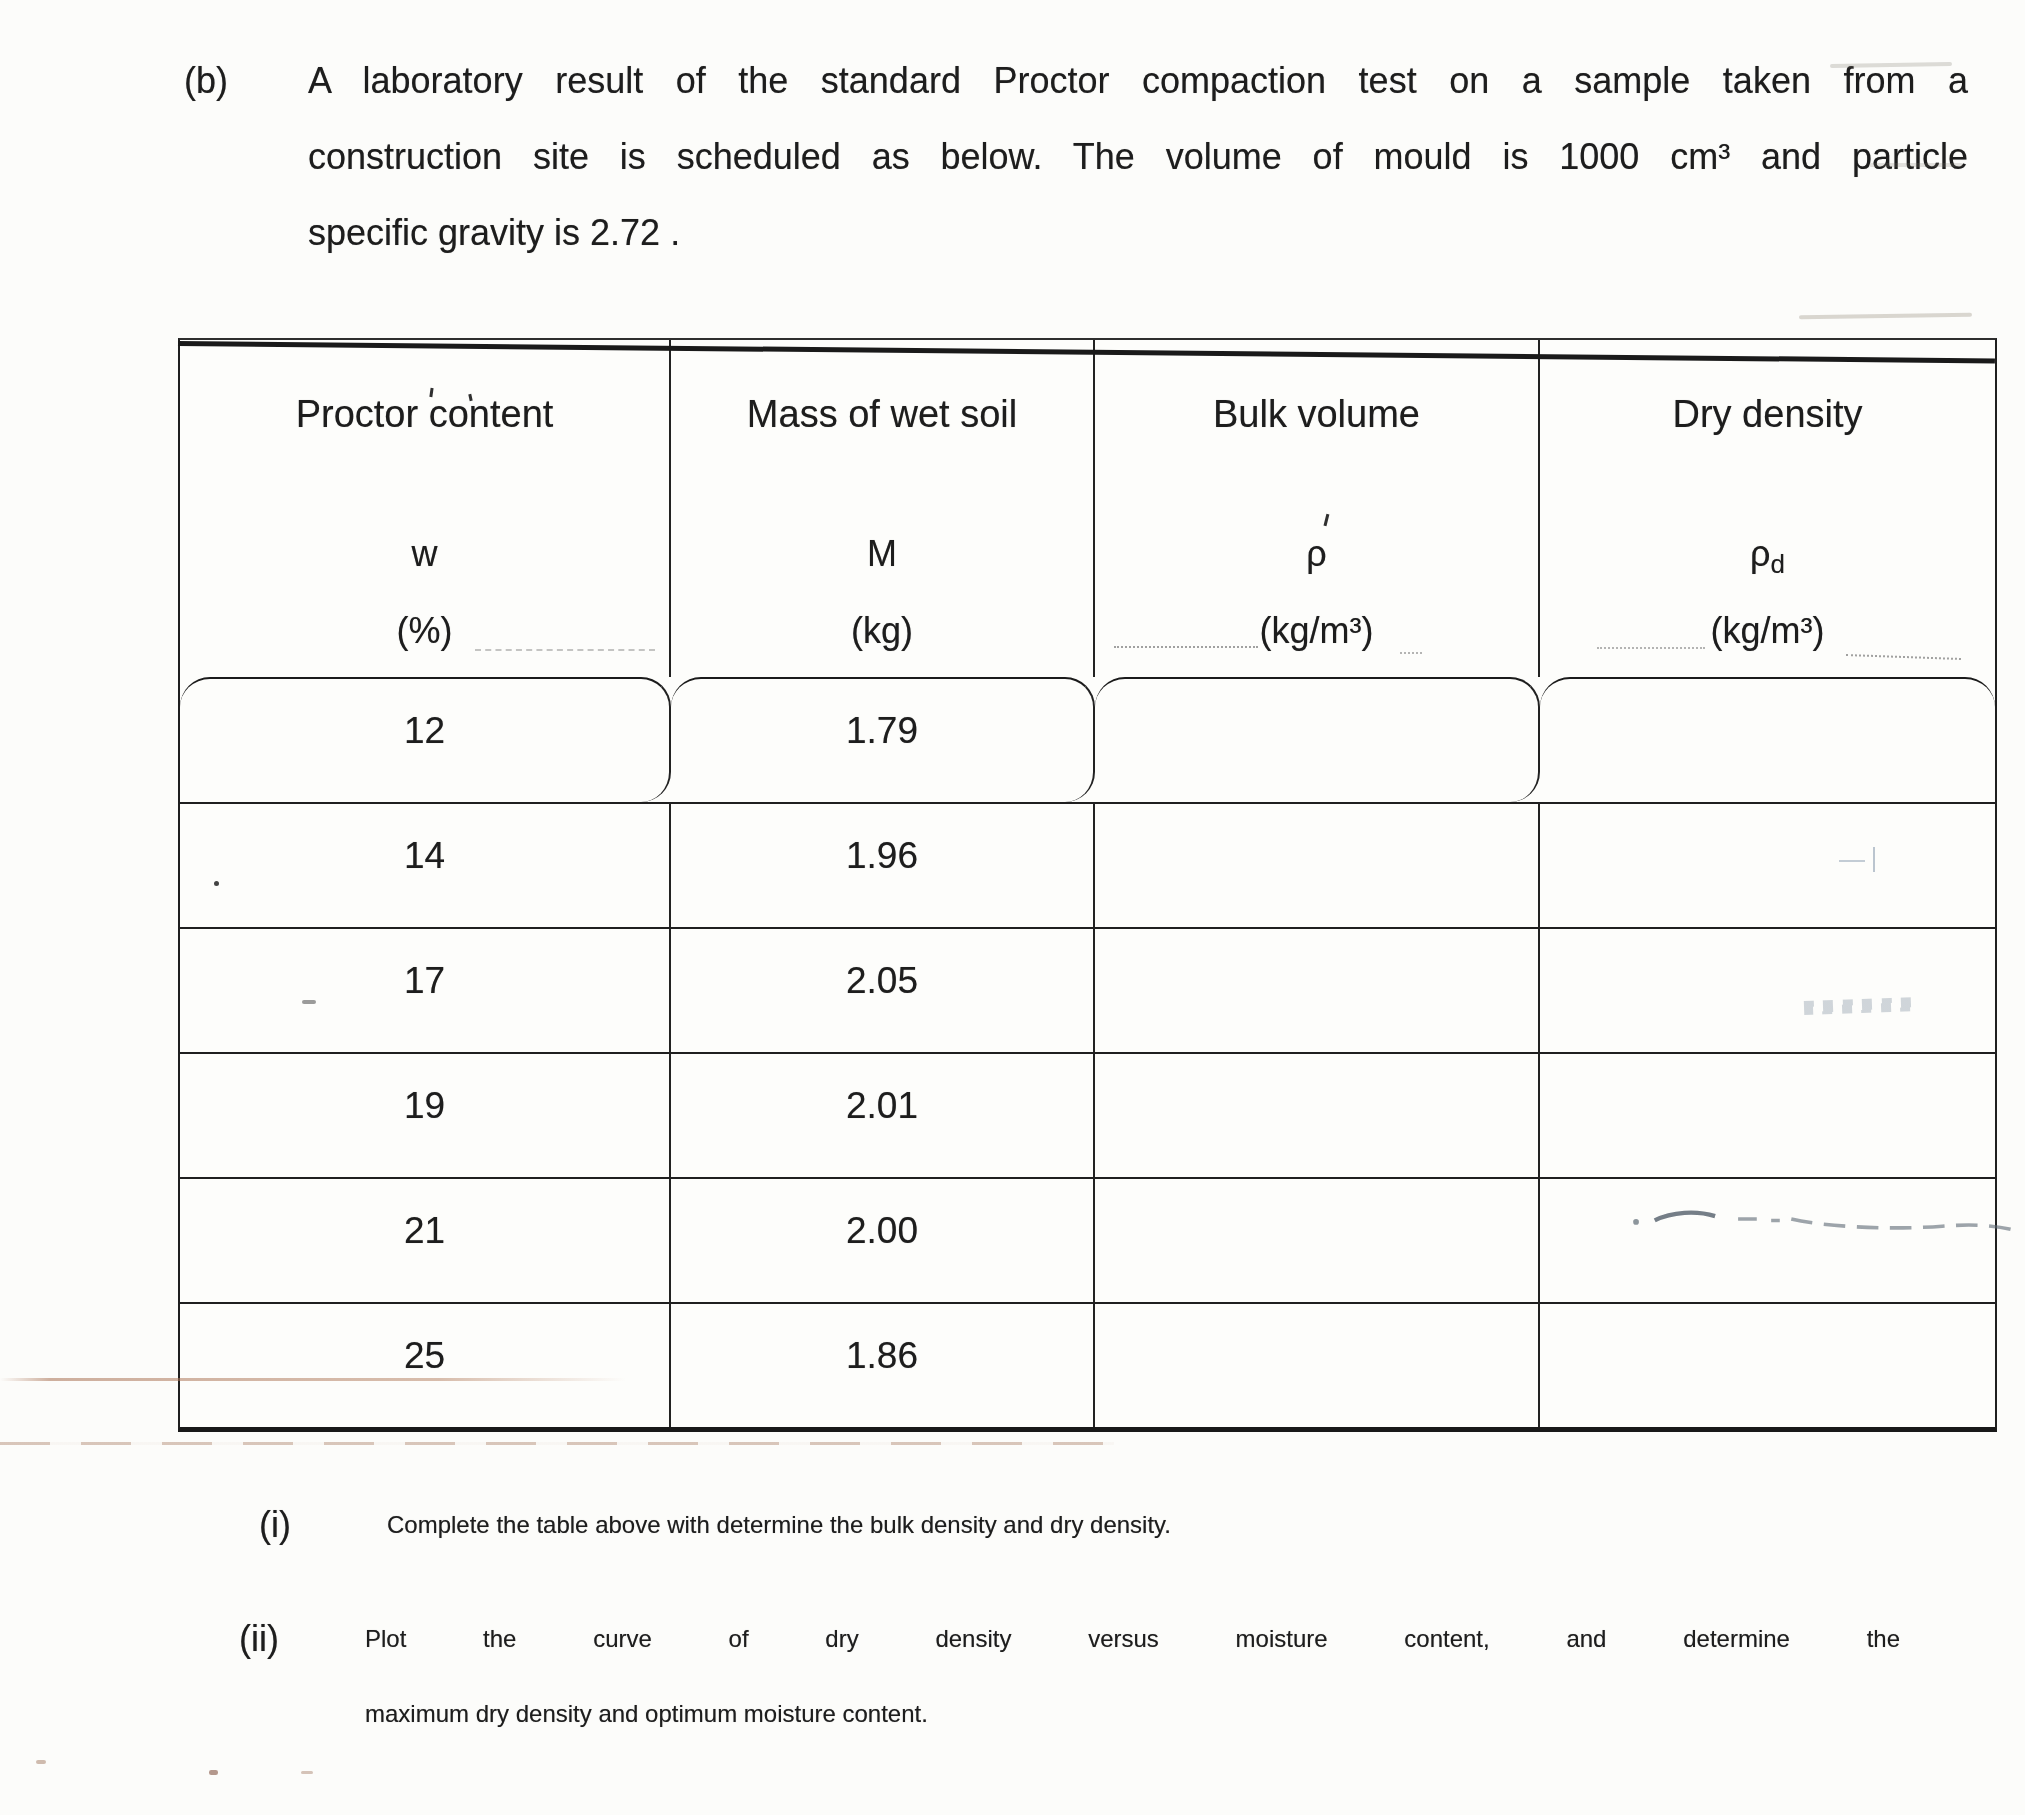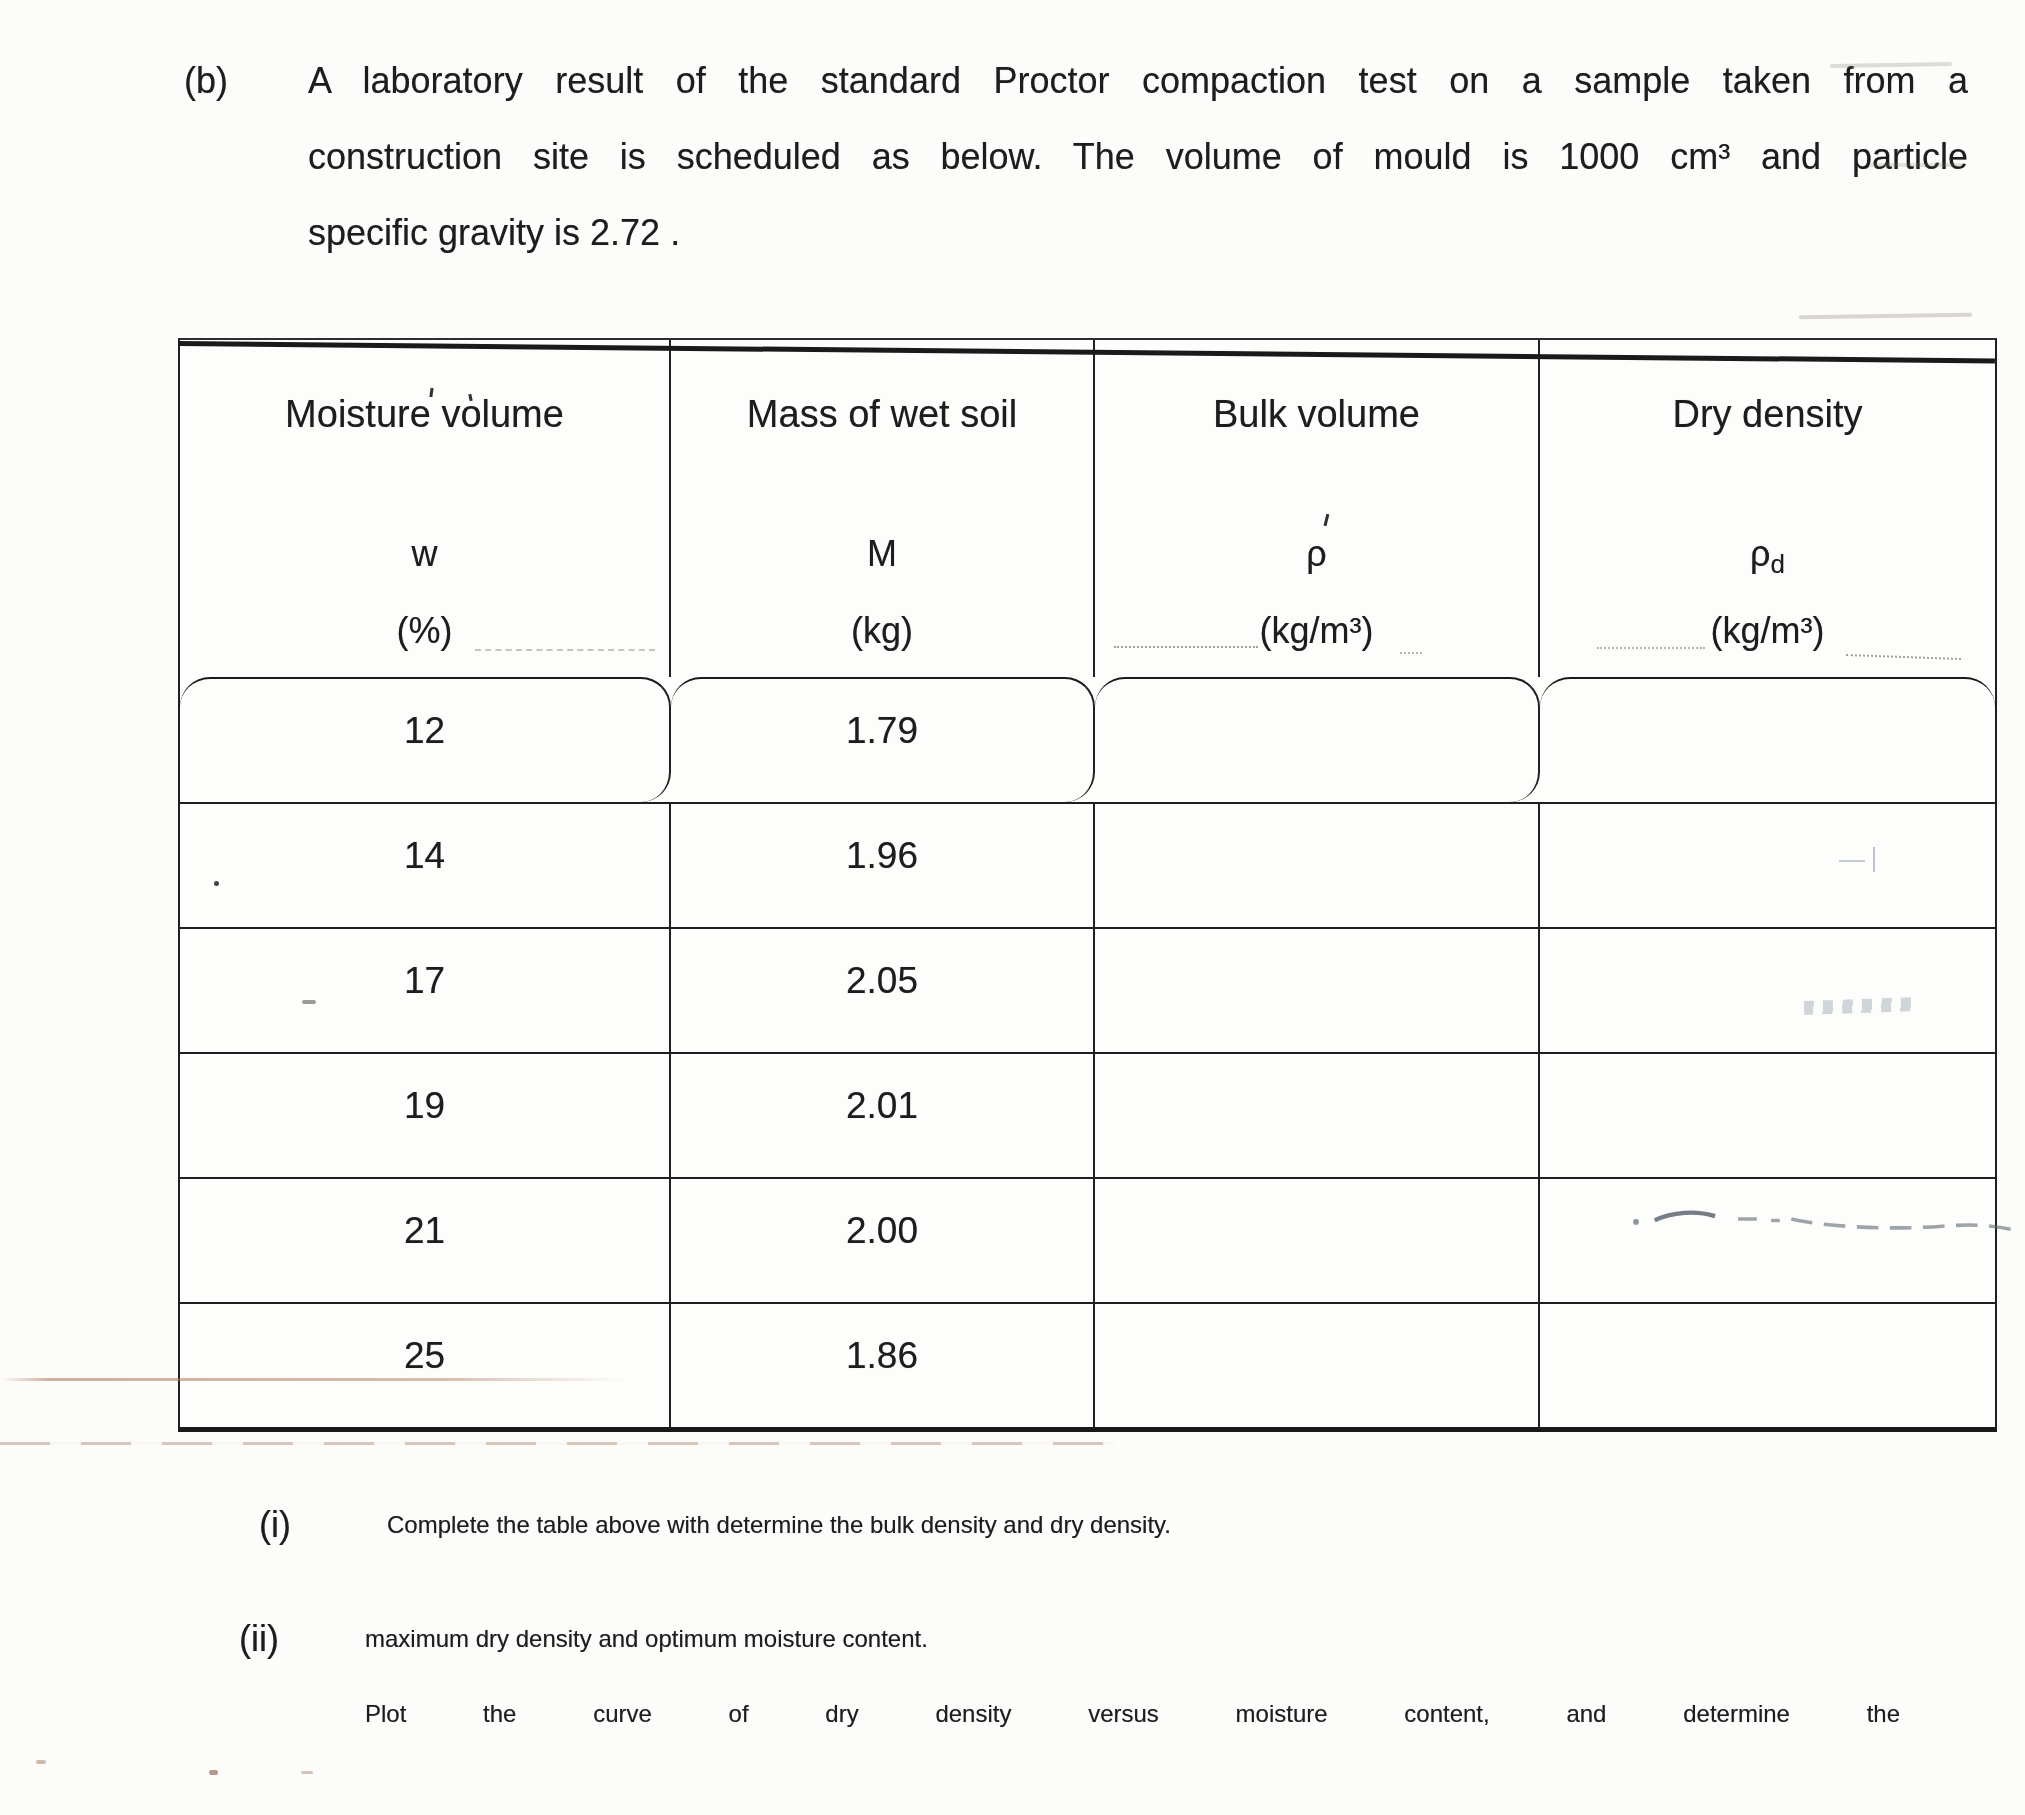--- a/index.html
+++ b/index.html
@@ -68,21 +68,21 @@
   <div class="q-label ink">(b)</div>
   <div class="q-text">
     <div class="q-line just ink">A laboratory result of the standard Proctor compaction test on a sample taken from a</div>
     <div class="q-line just ink">construction site is scheduled as below. The volume of mould is 1000 cm³ and particle</div>
     <div class="q-line ink">specific gravity is 2.72 .</div>
   </div>
 
   <div class="ptable">
 
     <div class="hcell">
-      <div class="ttl ink">Moisture volume</div>
+      <div class="ttl ink">Proctor content</div>
       <div class="sym ink">w</div>
       <div class="unit ink">(%)</div>
     </div>
     <div class="hcell">
       <div class="ttl ink">Mass of wet soil</div>
       <div class="sym ink">M</div>
       <div class="unit ink">(kg)</div>
     </div>
     <div class="hcell">
       <div class="ttl ink">Bulk volume</div>
@@ -125,22 +125,22 @@
     <div class="dcell ink">1.86</div>
     <div class="dcell"></div>
     <div class="dcell last"></div>
   </div>
 
   <div class="task-label ink" style="left:259px;top:1502px;">(i)</div>
   <div class="task-text ink" style="left:387px;top:1502px;width:1468px;">Complete the table above with determine the bulk density and dry density.</div>
 
   <div class="task-label ink" style="left:239px;top:1616px;">(ii)</div>
   <div class="task-text t2" style="left:365px;top:1616px;">
+    <div class="q-line just ink">Plot the curve of dry density versus moisture content, and determine the</div>
     <div class="q-line ink">maximum dry density and optimum moisture content.</div>
-    <div class="q-line just ink">Plot the curve of dry density versus moisture content, and determine the</div>
   </div>
 
   <div class="art skew-top"></div>
   <div class="art tick" style="left:430px;top:388px;height:8.6px;transform:rotate(8deg);"></div>
   <div class="art tick" style="left:469px;top:394px;height:7.2px;transform:rotate(-12deg);"></div>
   <div class="art tan-a"></div>
   <div class="art tan-b"></div>
   <div class="art dots" style="left:1114px;top:646px;width:144px;"></div>
   <div class="art dots" style="left:1400px;top:652px;width:21.6px;opacity:.8;"></div>
   <div class="art dots" style="left:1597px;top:647px;width:108px;opacity:.8;"></div>

